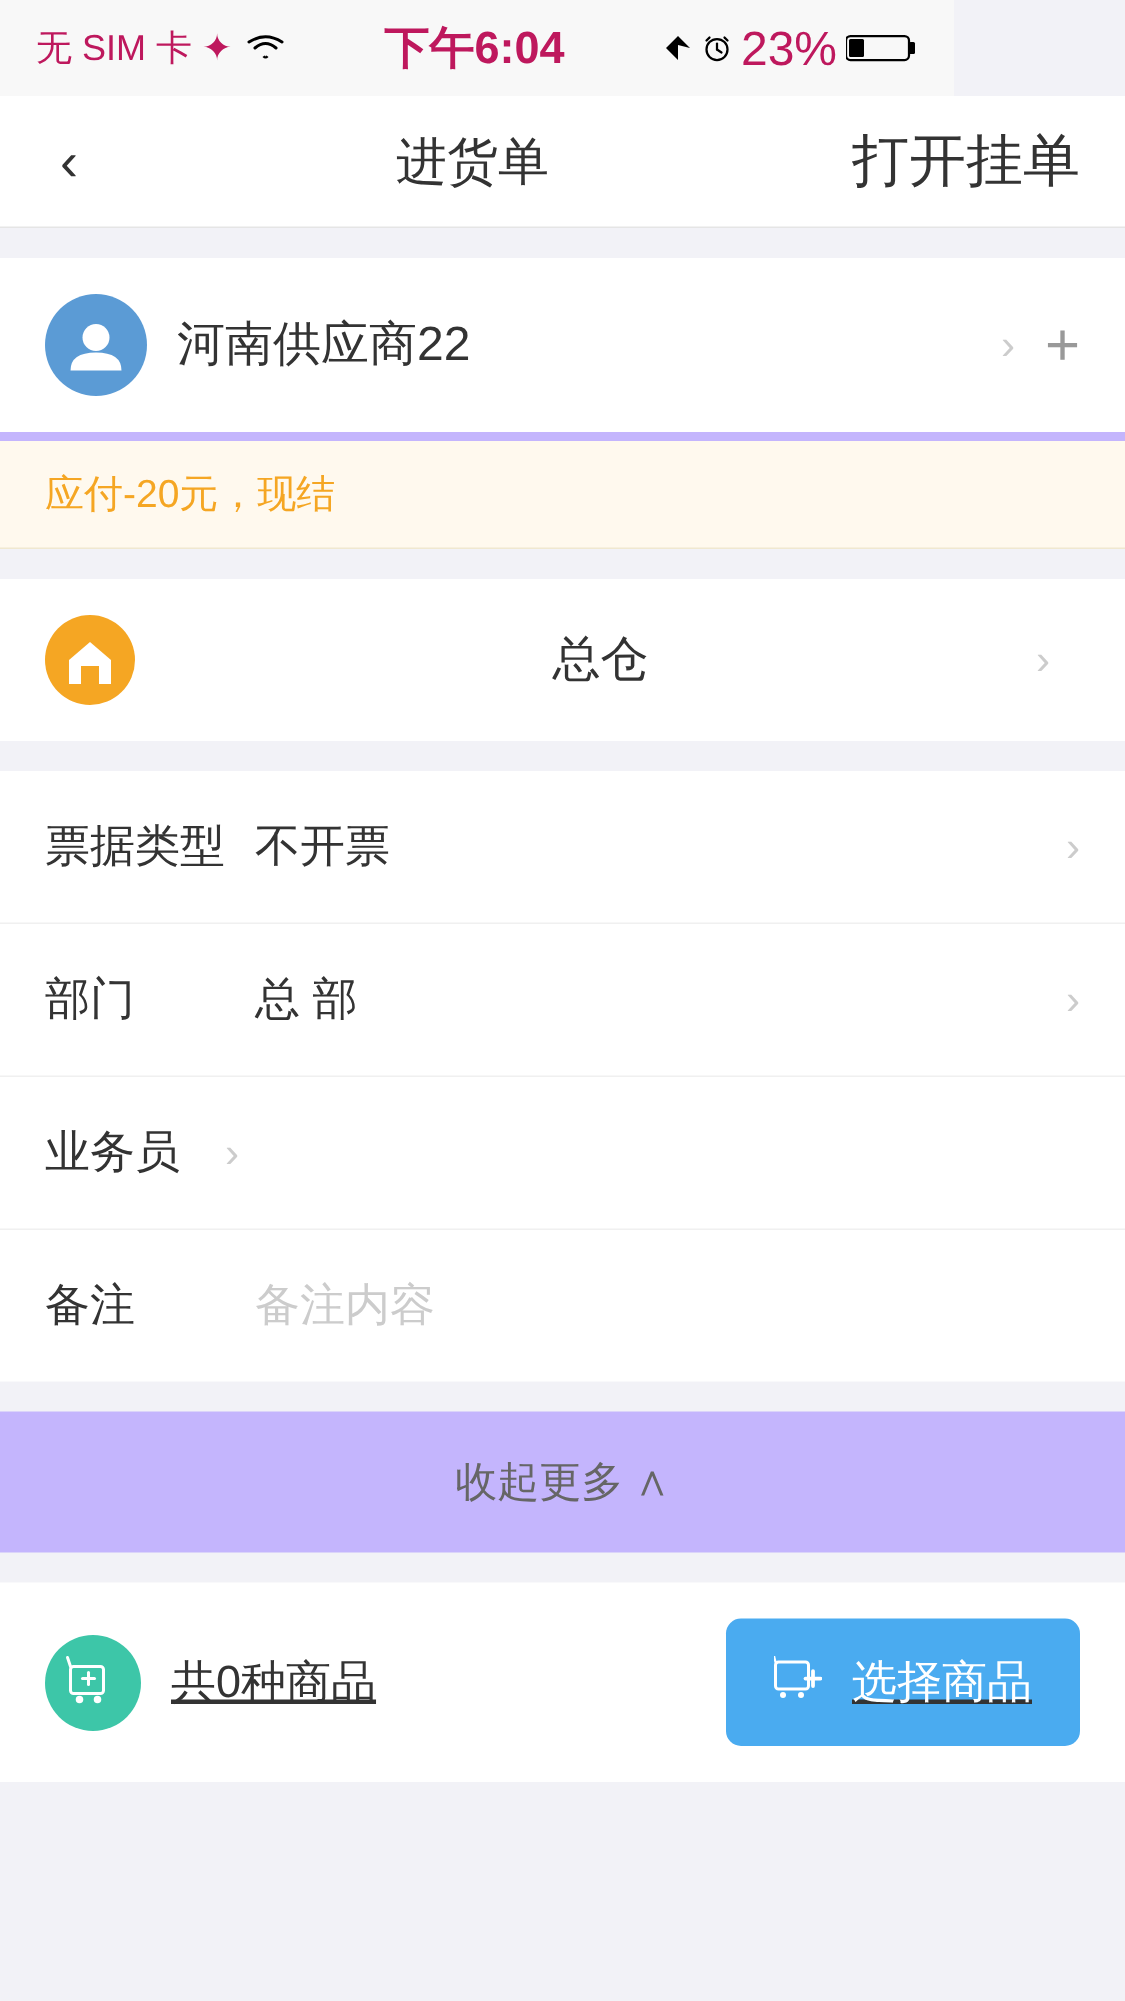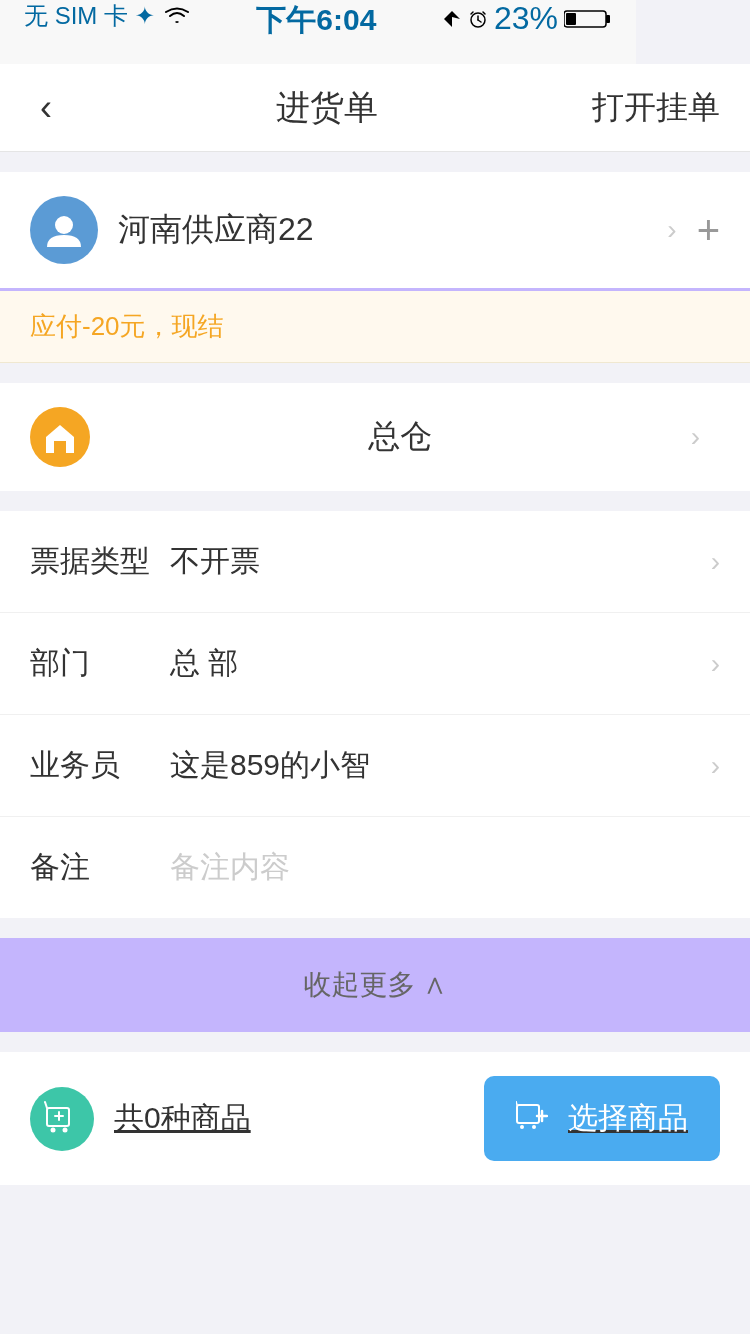--- a/index.html
+++ b/index.html
@@ -12,25 +12,25 @@
       font-size: 28px;
       color: #333;
     }
 
     
     .status-bar {
       width: 636px;
       height: 64px;
       background: #f8f8f8;
       display: flex;
-      align-items: flex-start;
+      align-items: center;
       justify-content: space-between;
       padding: 0 24px;
       font-size: 24px;
-      color: #0369a1;
+      color: #be185d;
     }
     .status-left {
       display: flex;
       align-items: center;
       gap: 8px;
       font-size: 24px;
     }
     .status-center {
       font-size: 30px;
       font-weight: 600;
@@ -58,21 +58,21 @@
       color: #333;
       cursor: pointer;
       padding: 10px;
     }
     .nav-title {
       font-size: 34px;
       font-weight: 400;
       color: #333;
     }
     .nav-action {
-      font-size: 32px;
+      font-size: 38px;
       color: #333;
       cursor: pointer;
     }
 
     
     .section-gap {
       height: 20px;
       background: #f2f2f7;
     }
 
@@ -81,21 +81,21 @@
       background: #fff;
       margin-bottom: 0;
     }
 
     
     .supplier-row {
       display: flex;
       align-items: center;
       padding: 24px 30px;
       background: #fff;
-      border-bottom: 3px solid #c4b5fd;
+      border-bottom: 6px solid #c4b5fd;
     }
     .supplier-avatar {
       width: 68px;
       height: 68px;
       border-radius: 50%;
       background: #5b9bd5;
       display: flex;
       align-items: center;
       justify-content: center;
       margin-right: 20px;
@@ -336,21 +336,20 @@
   </div>
 
   <div class="form-row">
     <span class="form-label">部门</span>
     <span class="form-value">总 部</span>
     <span class="chevron-right">›</span>
   </div>
 
   <div class="form-row">
     <span class="form-label">业务员</span>
-    <span class="form-value">这是859的小智</span>
     <span class="chevron-right">›</span>
   </div>
 
   <div class="form-row">
     <span class="form-label">备注</span>
     <span class="form-value placeholder">备注内容</span>
   </div>
 </div>
 
 <div class="collapse-row">

